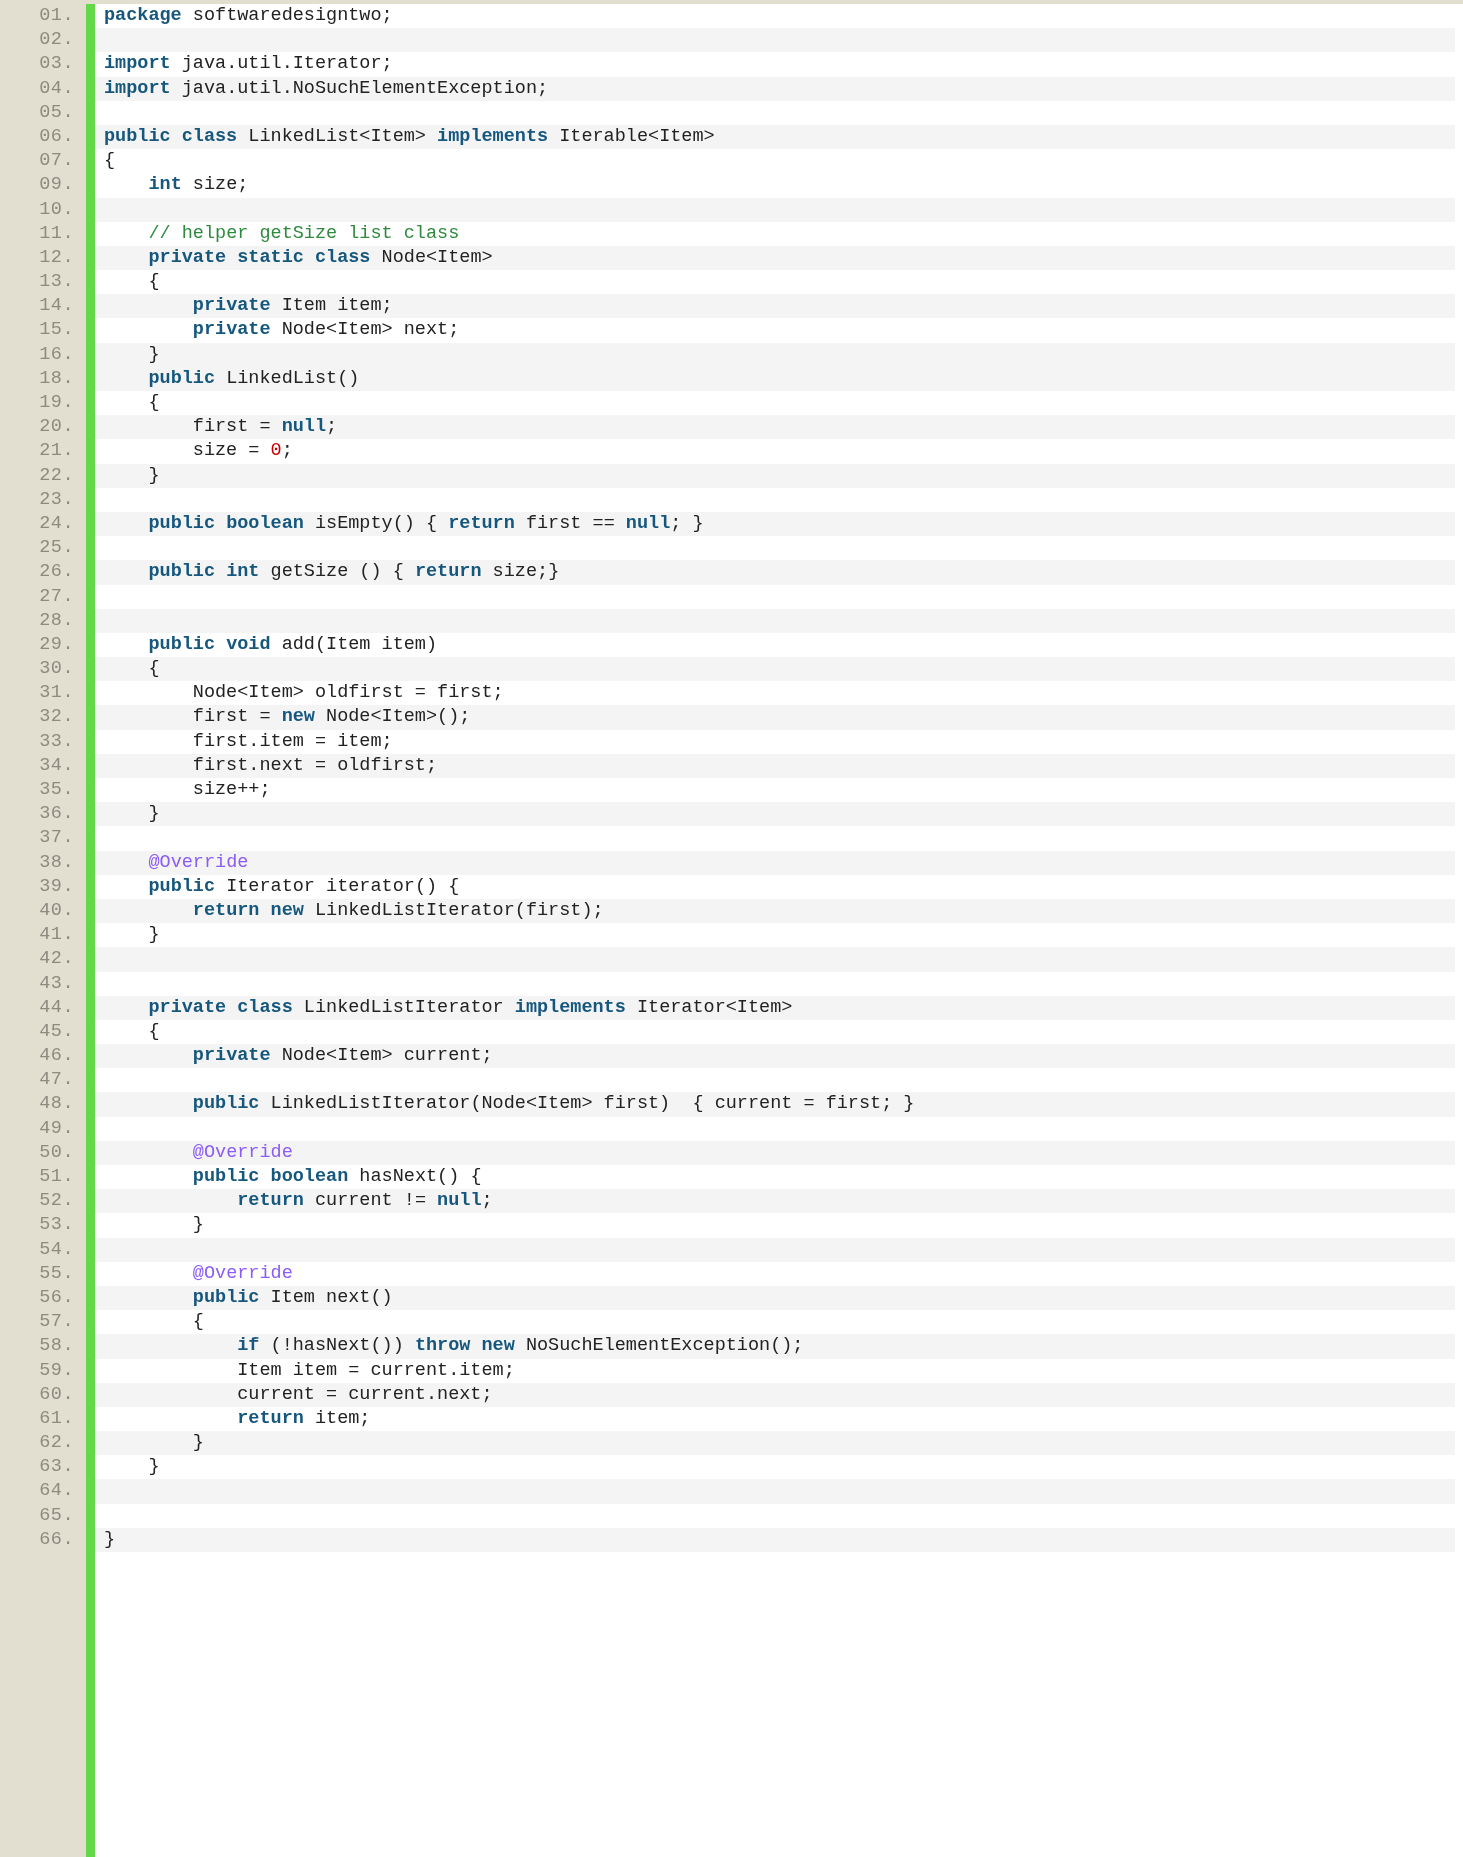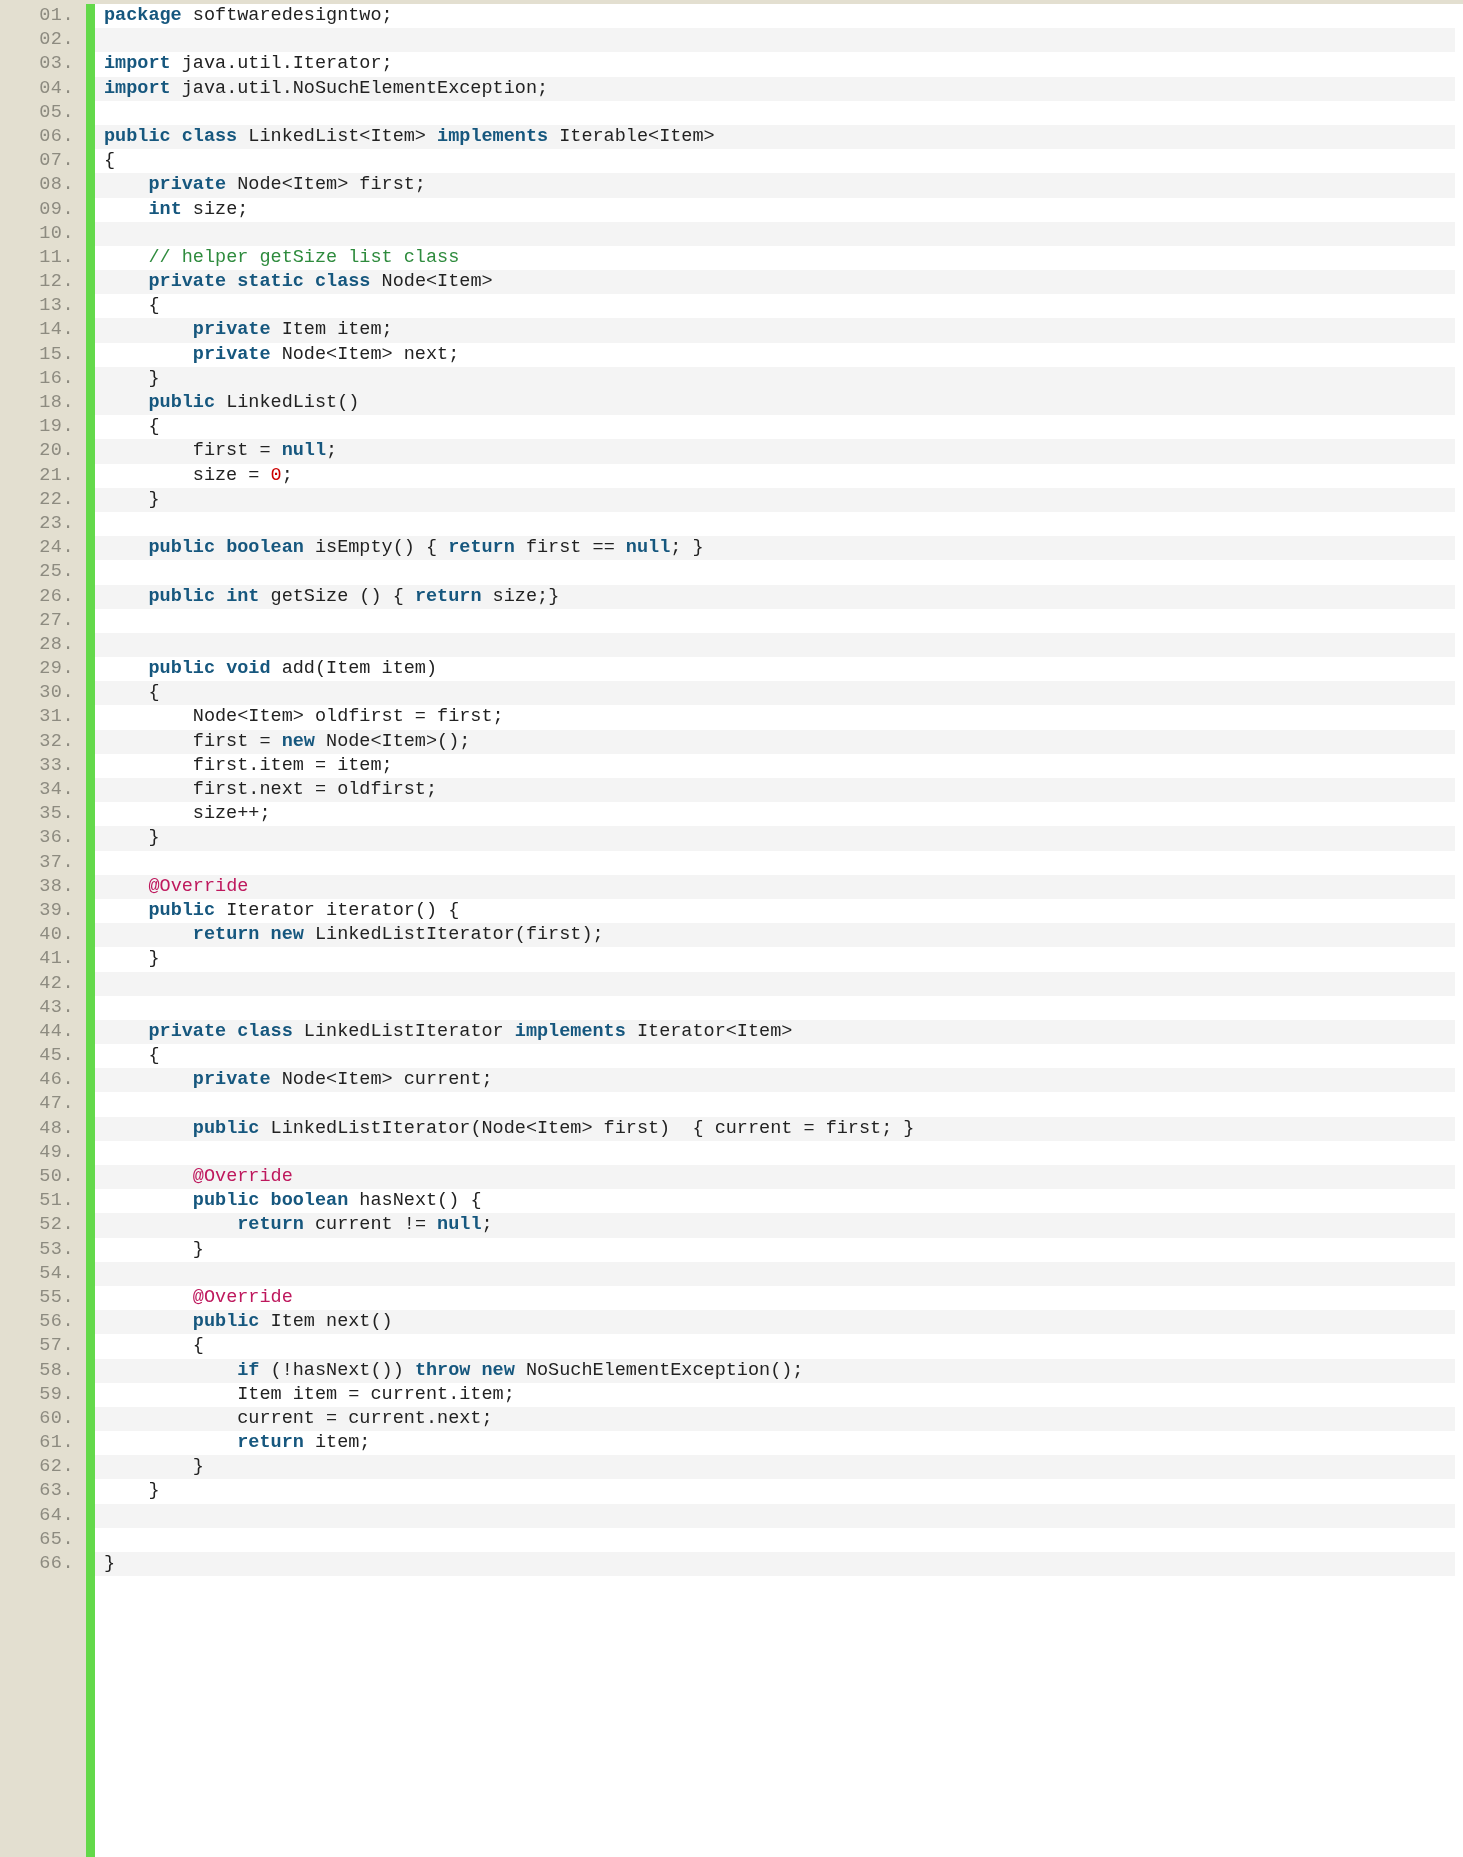--- a/index.html
+++ b/index.html
@@ -83,39 +83,38 @@
     color: #222222;
     padding-left: 9px;
     box-sizing: border-box;
     overflow: hidden;
     margin-right: 8px;
   }
 
   
   .kw   { color: #16577e; font-weight: bold; }
   .cmt  { color: #2e8b3d; }
-  .ann  { color: #be185d; }
+  .ann  { color: #8b5cf6; }
   .num  { color: #cc0000; }
   .pln  { color: #222222; }
 </style>
 </head>
 <body>
 
 <div id="code-listing">
   <div class="gutter-bg"></div>
   <div class="accent-bar"></div>
   <div class="lines">
       <div class="line odd"><div class="lineno">01.</div><div class="bar"></div><div class="code"><span class="kw">package</span><span class="pln"> softwaredesigntwo;</span></div></div>
       <div class="line even"><div class="lineno">02.</div><div class="bar"></div><div class="code">&nbsp;</div></div>
       <div class="line odd"><div class="lineno">03.</div><div class="bar"></div><div class="code"><span class="kw">import</span><span class="pln"> java.util.Iterator;</span></div></div>
       <div class="line even"><div class="lineno">04.</div><div class="bar"></div><div class="code"><span class="kw">import</span><span class="pln"> java.util.NoSuchElementException;</span></div></div>
       <div class="line odd"><div class="lineno">05.</div><div class="bar"></div><div class="code">&nbsp;</div></div>
       <div class="line even"><div class="lineno">06.</div><div class="bar"></div><div class="code"><span class="kw">public class</span><span class="pln"> LinkedList&lt;Item&gt; </span><span class="kw">implements</span><span class="pln"> Iterable&lt;Item&gt;</span></div></div>
       <div class="line odd"><div class="lineno">07.</div><div class="bar"></div><div class="code"><span class="pln">{</span></div></div>
-      <div class="line even"><div class="lineno">08.</div><div class="bar"></div><div class="code"><span class="pln">    </span><span class="kw">private</span><span class="pln"> Node&lt;Item&gt; first;</span></div></div>
       <div class="line odd"><div class="lineno">09.</div><div class="bar"></div><div class="code"><span class="pln">    </span><span class="kw">int</span><span class="pln"> size;</span></div></div>
       <div class="line even"><div class="lineno">10.</div><div class="bar"></div><div class="code">&nbsp;</div></div>
       <div class="line odd"><div class="lineno">11.</div><div class="bar"></div><div class="code"><span class="pln">    </span><span class="cmt">// helper getSize list class</span></div></div>
       <div class="line even"><div class="lineno">12.</div><div class="bar"></div><div class="code"><span class="pln">    </span><span class="kw">private static class</span><span class="pln"> Node&lt;Item&gt;</span></div></div>
       <div class="line odd"><div class="lineno">13.</div><div class="bar"></div><div class="code"><span class="pln">    {</span></div></div>
       <div class="line even"><div class="lineno">14.</div><div class="bar"></div><div class="code"><span class="pln">        </span><span class="kw">private</span><span class="pln"> Item item;</span></div></div>
       <div class="line odd"><div class="lineno">15.</div><div class="bar"></div><div class="code"><span class="pln">        </span><span class="kw">private</span><span class="pln"> Node&lt;Item&gt; next;</span></div></div>
       <div class="line even"><div class="lineno">16.</div><div class="bar"></div><div class="code"><span class="pln">    }</span></div></div>
       <div class="line even"><div class="lineno">18.</div><div class="bar"></div><div class="code"><span class="pln">    </span><span class="kw">public</span><span class="pln"> LinkedList()</span></div></div>
       <div class="line odd"><div class="lineno">19.</div><div class="bar"></div><div class="code"><span class="pln">    {</span></div></div>

